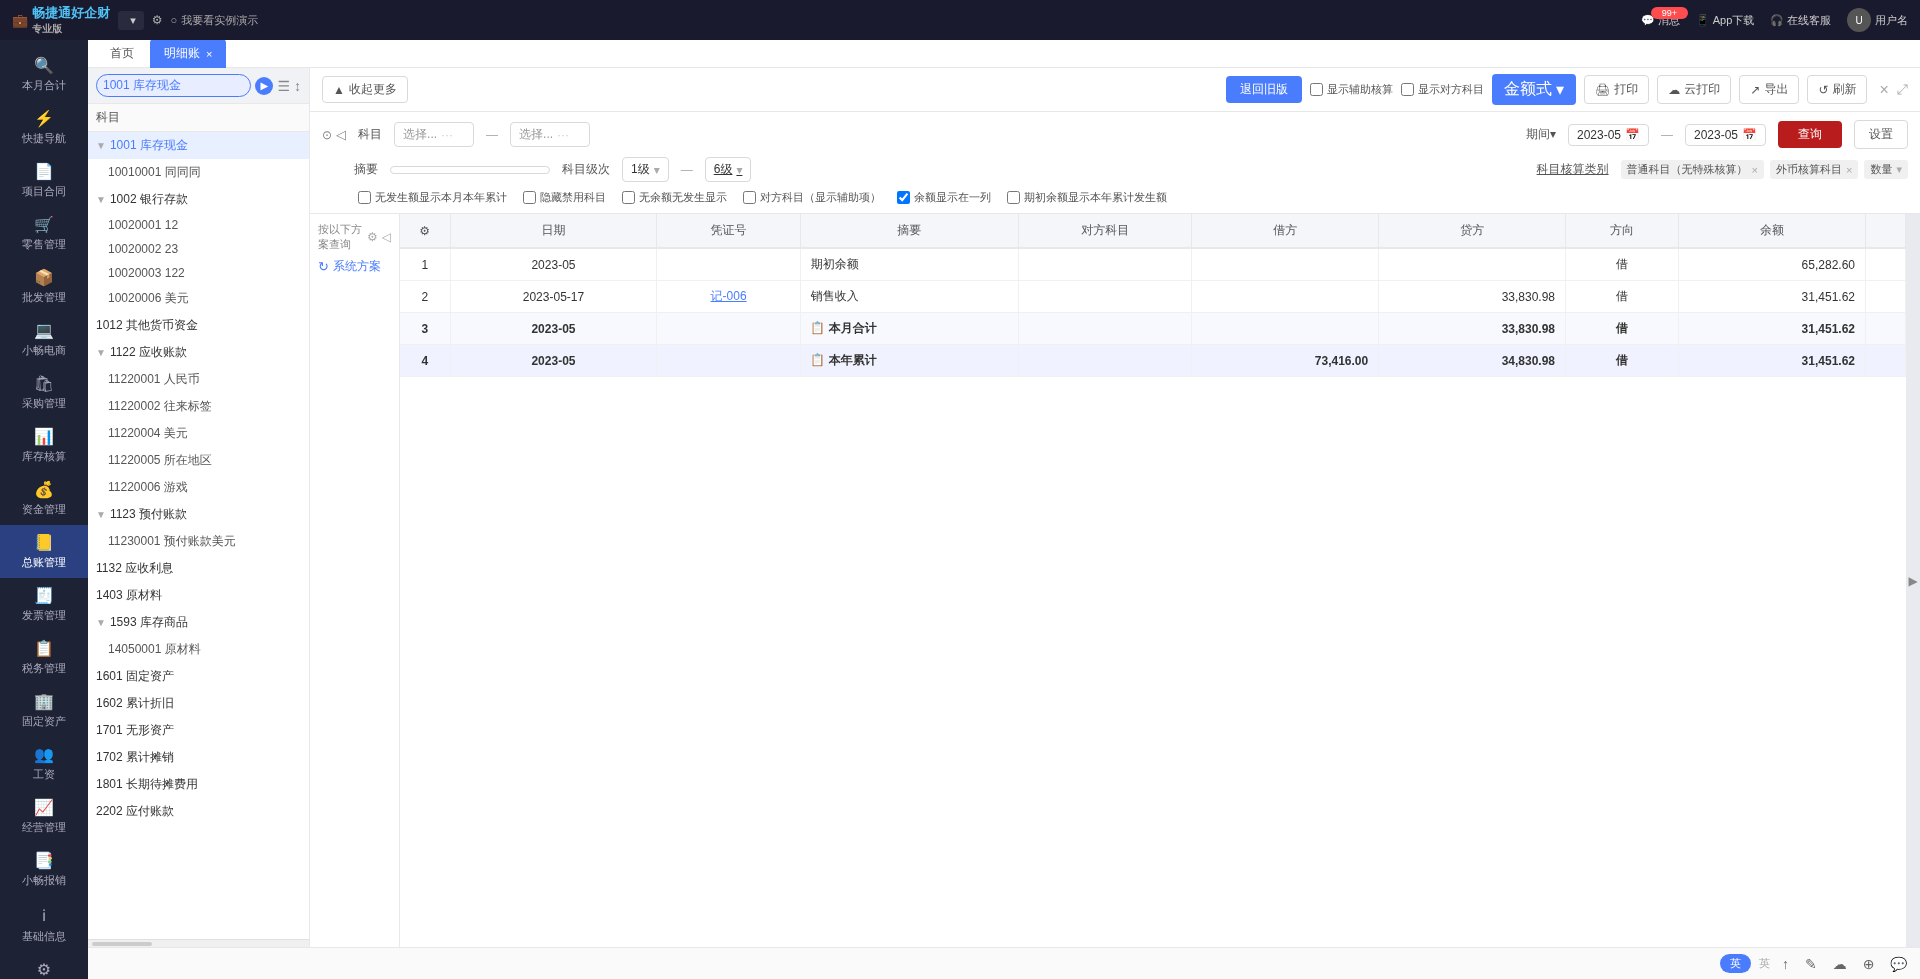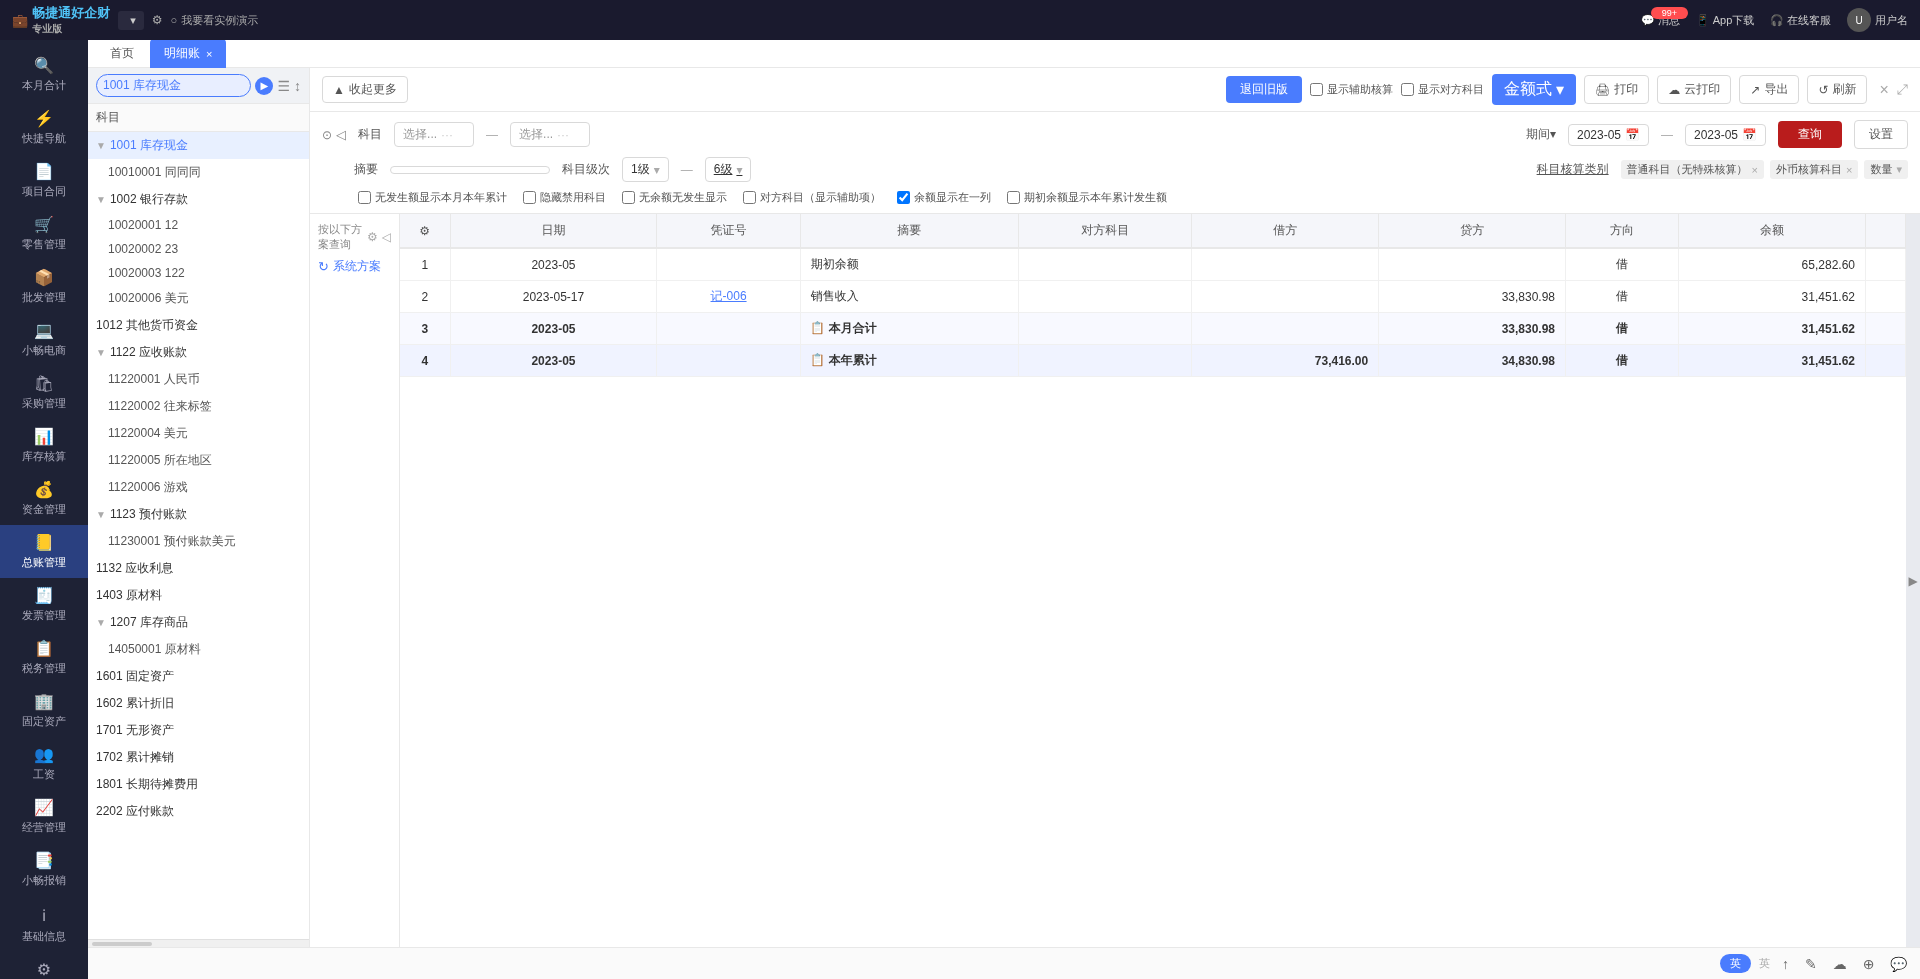--- a/index.html
+++ b/index.html
@@ -307,21 +307,21 @@
             <span>11230001 预付账款美元</span>
           </div>
           <div class="tree-item parent">
             <span>1132 应收利息</span>
           </div>
           <div class="tree-item parent">
             <span>1403 原材料</span>
           </div>
           <div class="tree-item parent">
             <span class="tree-triangle">▼</span>
-            <span>1207 库存商品</span>
+            <span>1593 库存商品</span>
           </div>
           <div class="tree-item child">
             <span>14050001 原材料</span>
           </div>
           <div class="tree-item parent">
             <span>1601 固定资产</span>
           </div>
           <div class="tree-item parent">
             <span>1602 累计折旧</span>
           </div>

